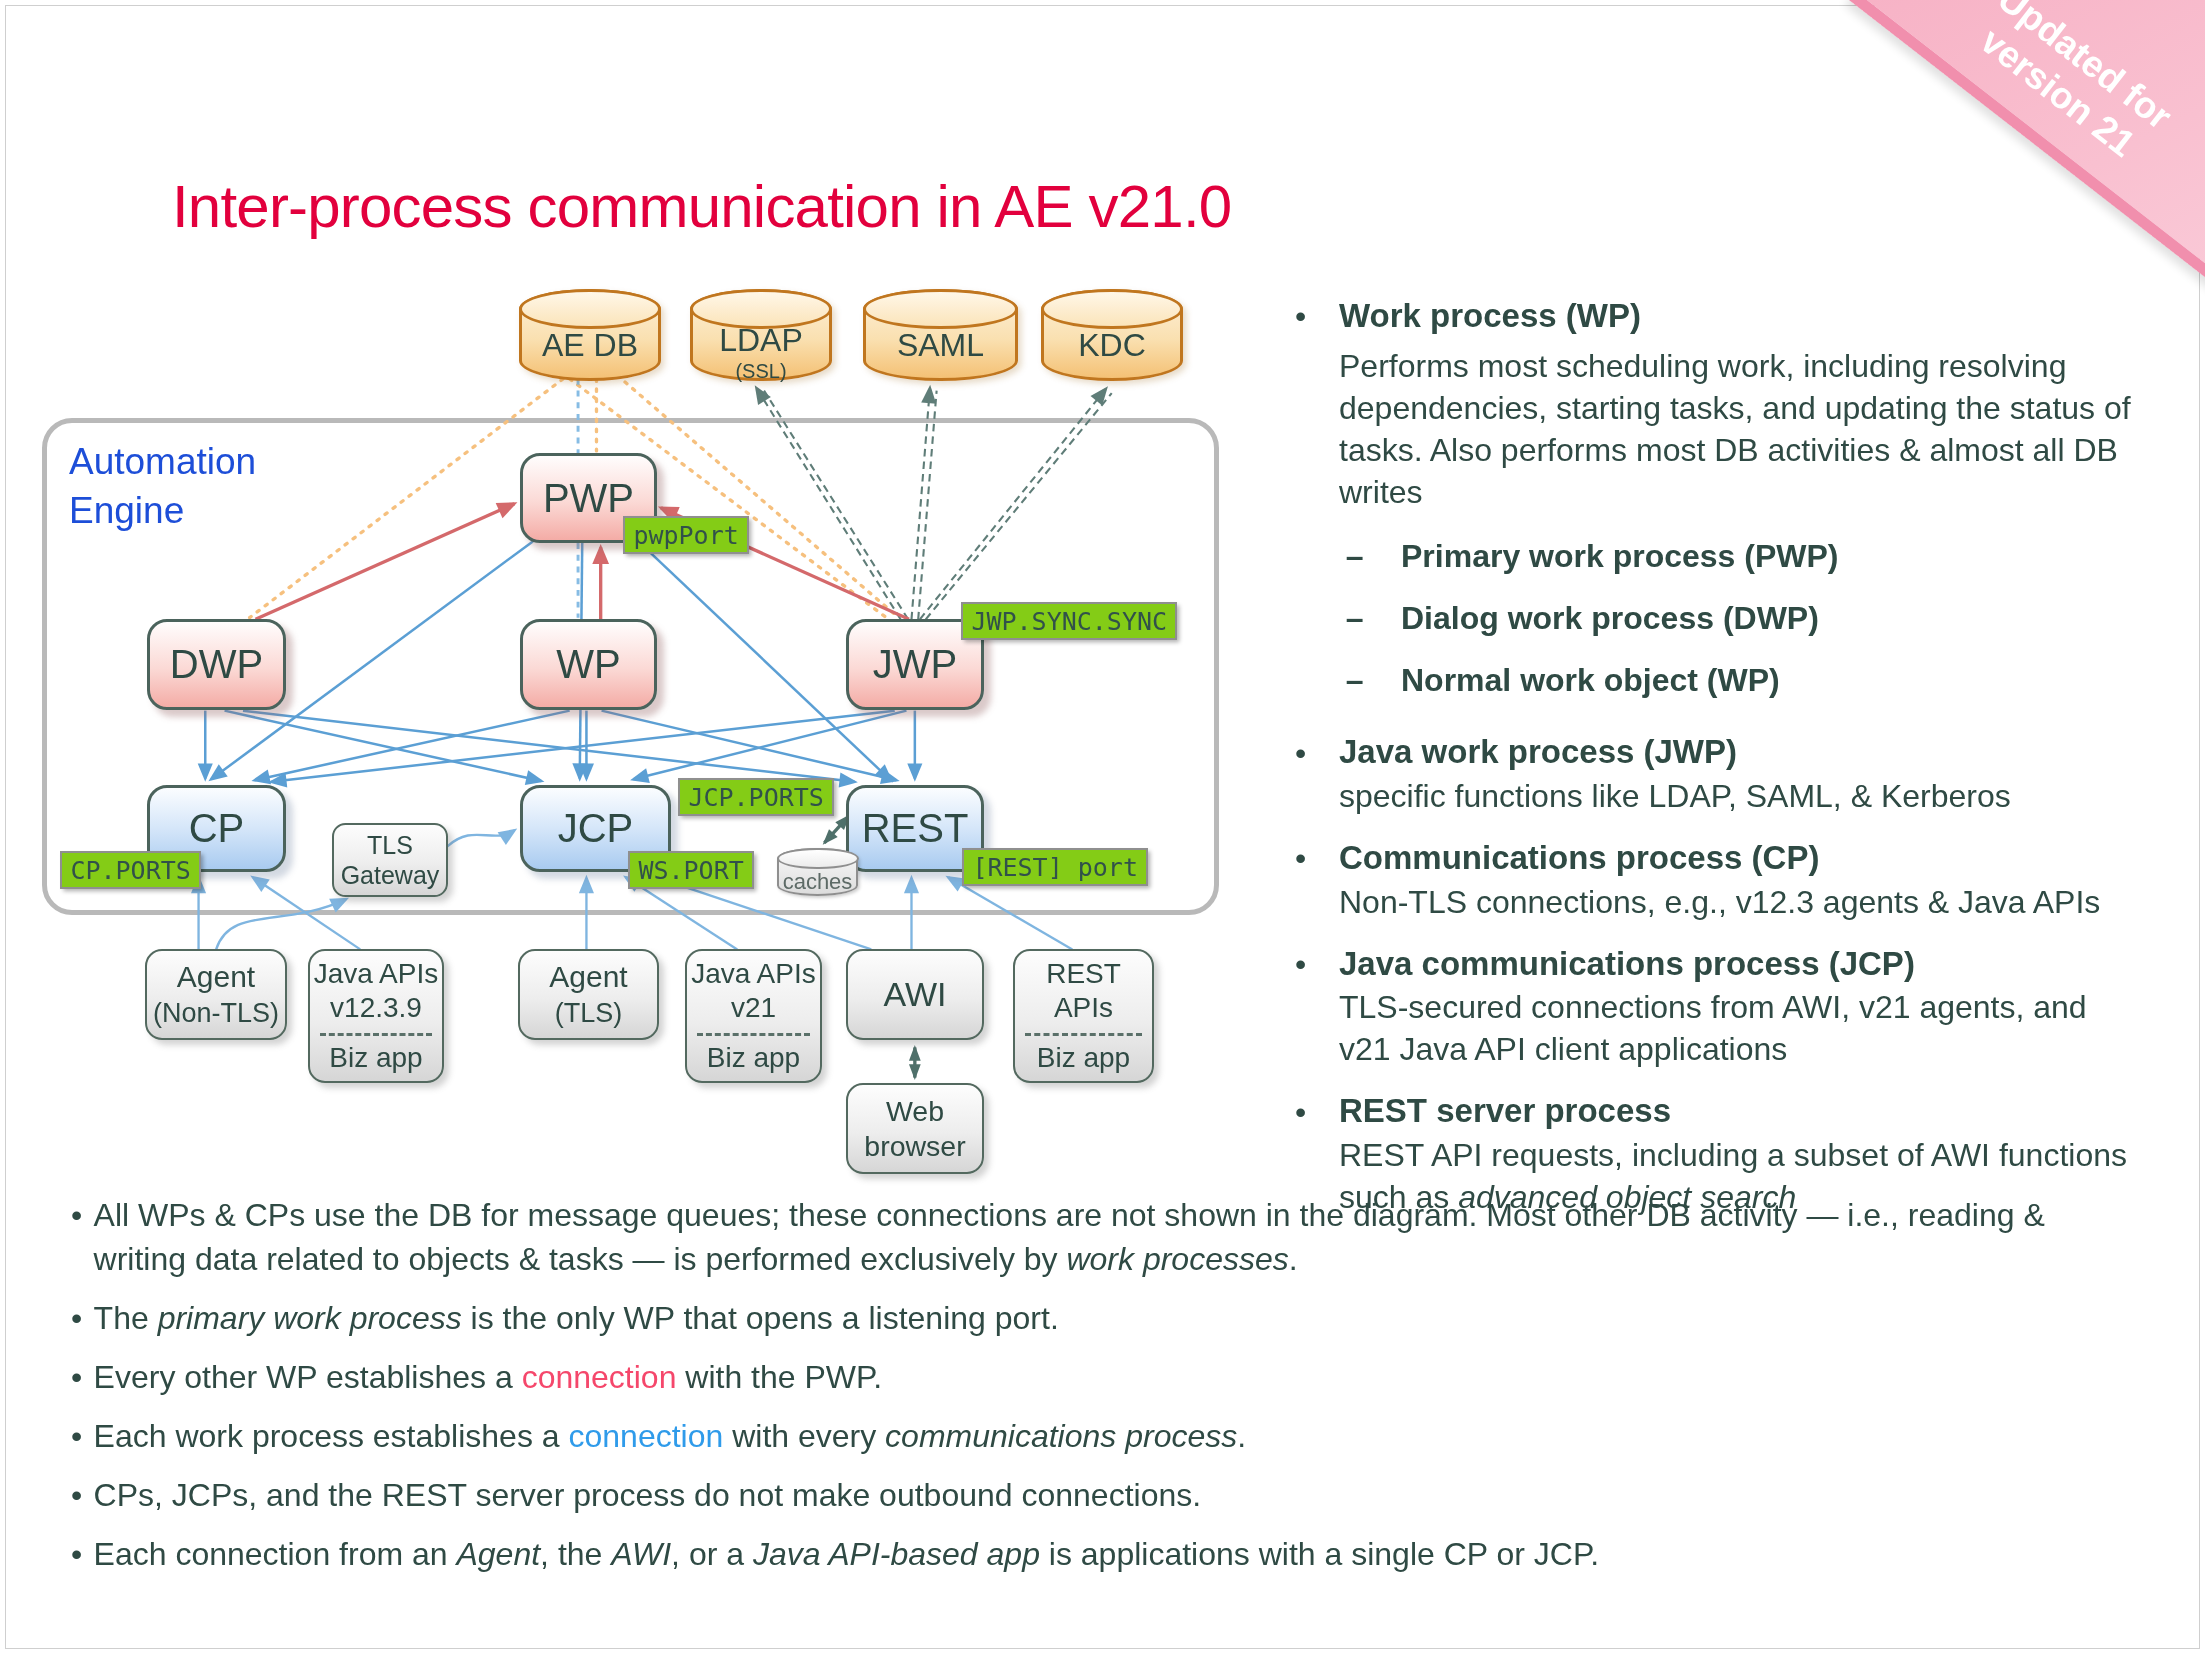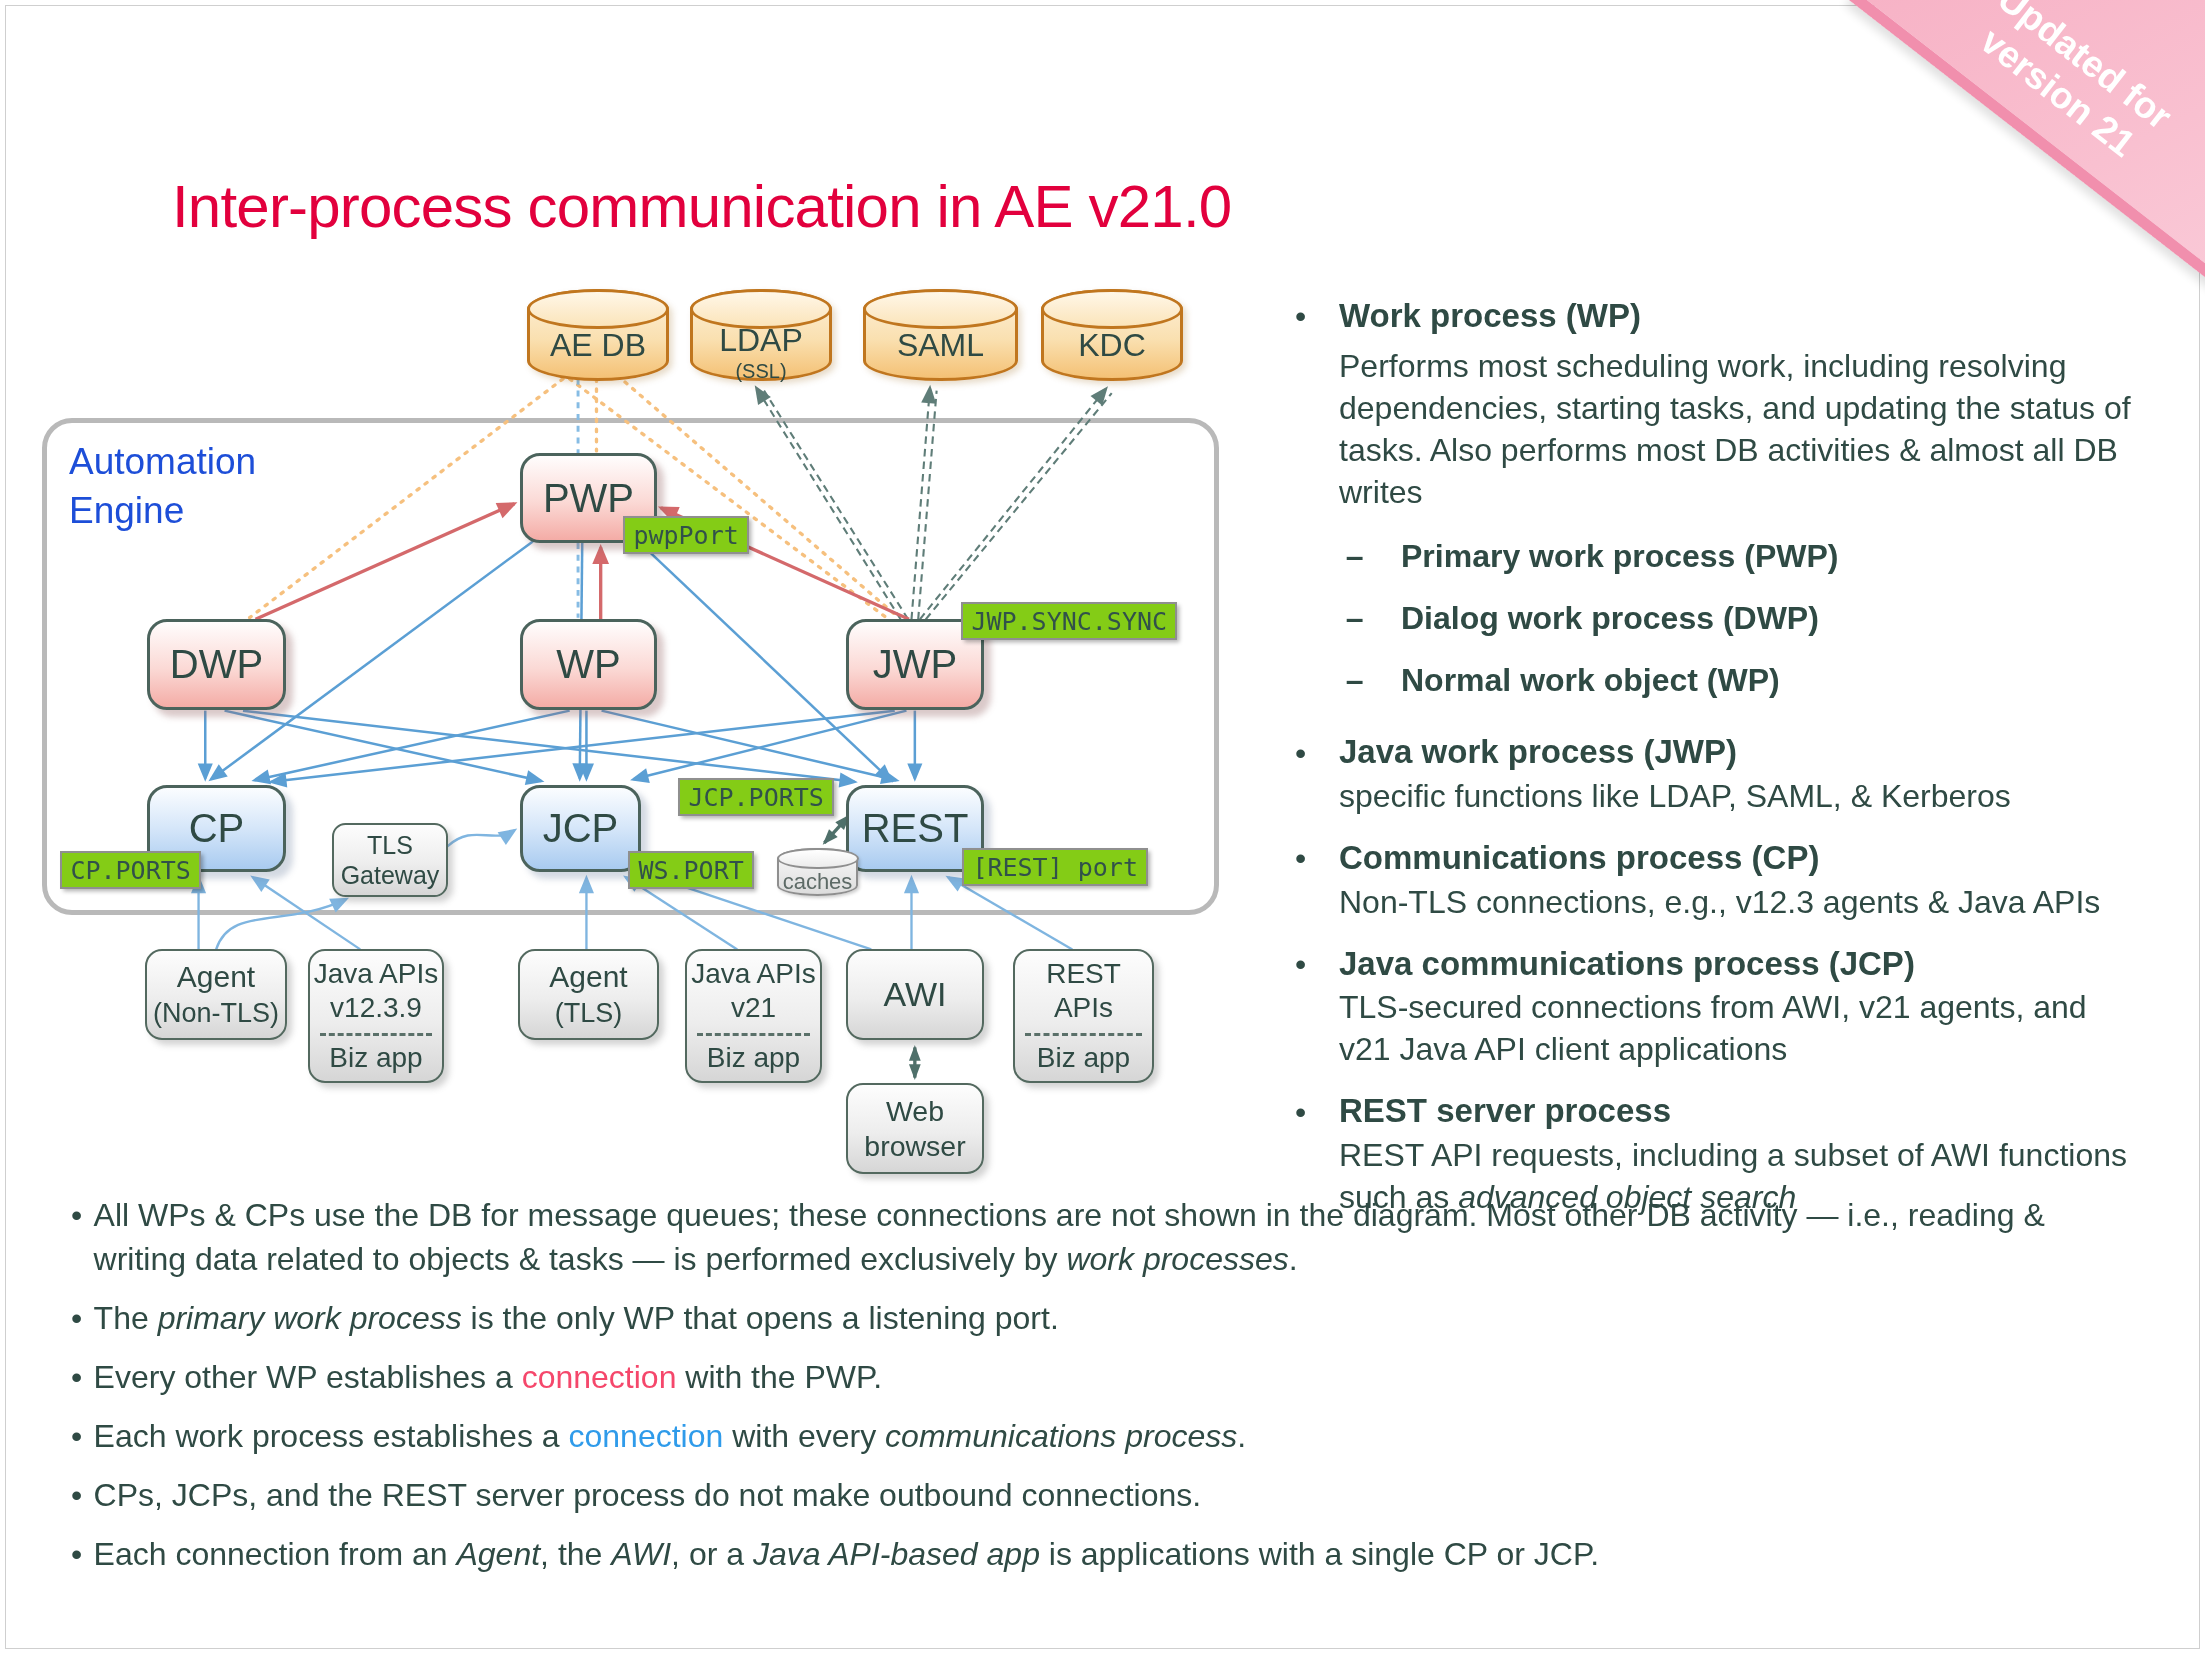--- a/index.html
+++ b/index.html
@@ -173,21 +173,21 @@
       <path d="M1088,1133 L1088,1048" marker-end="url(#mlb)"></path>
       <path d="M1280,1133 L1132,1047" marker-end="url(#mlb)"></path>
     </g>
 
     <g stroke="#4f706a" stroke-width="4" fill="none">
       <path d="M1092,1250 L1092,1286" marker-start="url(#mds)" marker-end="url(#md)"></path>
       <path d="M984,1006 L1013,974" marker-start="url(#mds)" marker-end="url(#md)"></path>
     </g>
   </svg>
 
-  <div class="cyl" style="left:519px; top:289px; width:142px; height:92px;margin-left:8px;">
+  <div class="cyl" style="left:519px; top:289px; width:142px; height:92px;">
     <div class="lbl">AE DB</div>
   </div>
   <div class="cyl" style="left:690px; top:289px; width:142px; height:92px;">
     <div class="lbl" style="top:36%;"><span>LDAP</span><span class="sub">(SSL)</span></div>
   </div>
   <div class="cyl" style="left:863px; top:289px; width:155px; height:92px;">
     <div class="lbl">SAML</div>
   </div>
   <div class="cyl" style="left:1041px; top:289px; width:142px; height:92px;">
     <div class="lbl">KDC</div>
@@ -202,21 +202,21 @@
   <div class="node wp-node" style="left:520px; top:619px; width:137px; height:91px;">
     <span>WP</span>
     </div>
   <div class="node wp-node" style="left:846px; top:619px; width:138px; height:91px;">
     <span>JWP</span>
     </div>
 
   <div class="node cp-node" style="left:147px; top:785px; width:139px; height:87px;">
     <span>CP</span>
     </div>
-  <div class="node cp-node" style="left:520px; top:785px; width:121px; height:87px;">
+  <div class="node cp-node" style="left:520px; top:785px; width:151px; height:87px;">
     <span>JCP</span>
     </div>
   <div class="node cp-node" style="left:846px; top:785px; width:138px; height:87px;">
     <span>REST</span>
     </div>
 
   <div class="client" style="left:332px; top:823px; width:116px; height:74px; font-size:25px; line-height:30px; border-radius:13.4px;">
     <div>TLS</div>
     <div>Gateway</div>
   </div>

